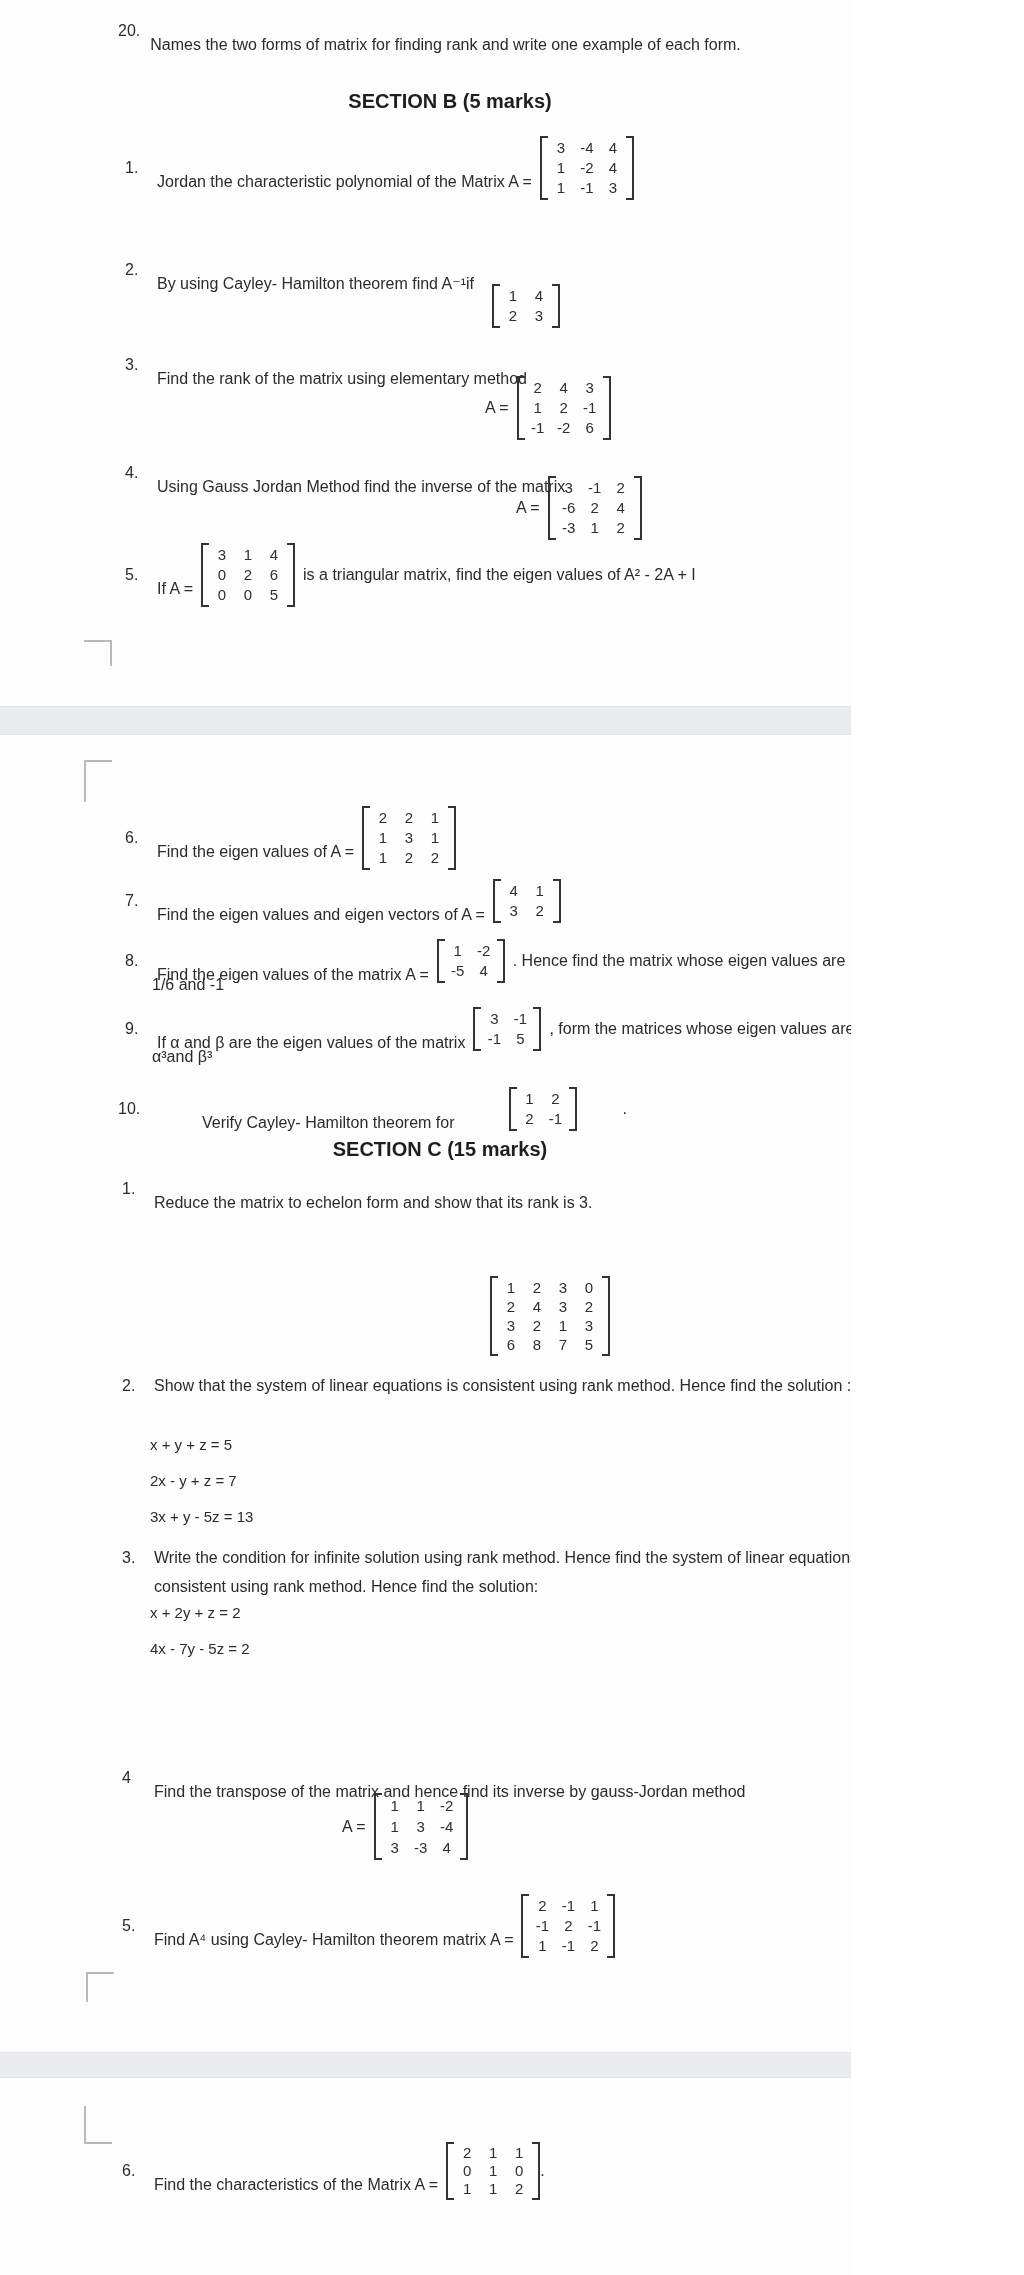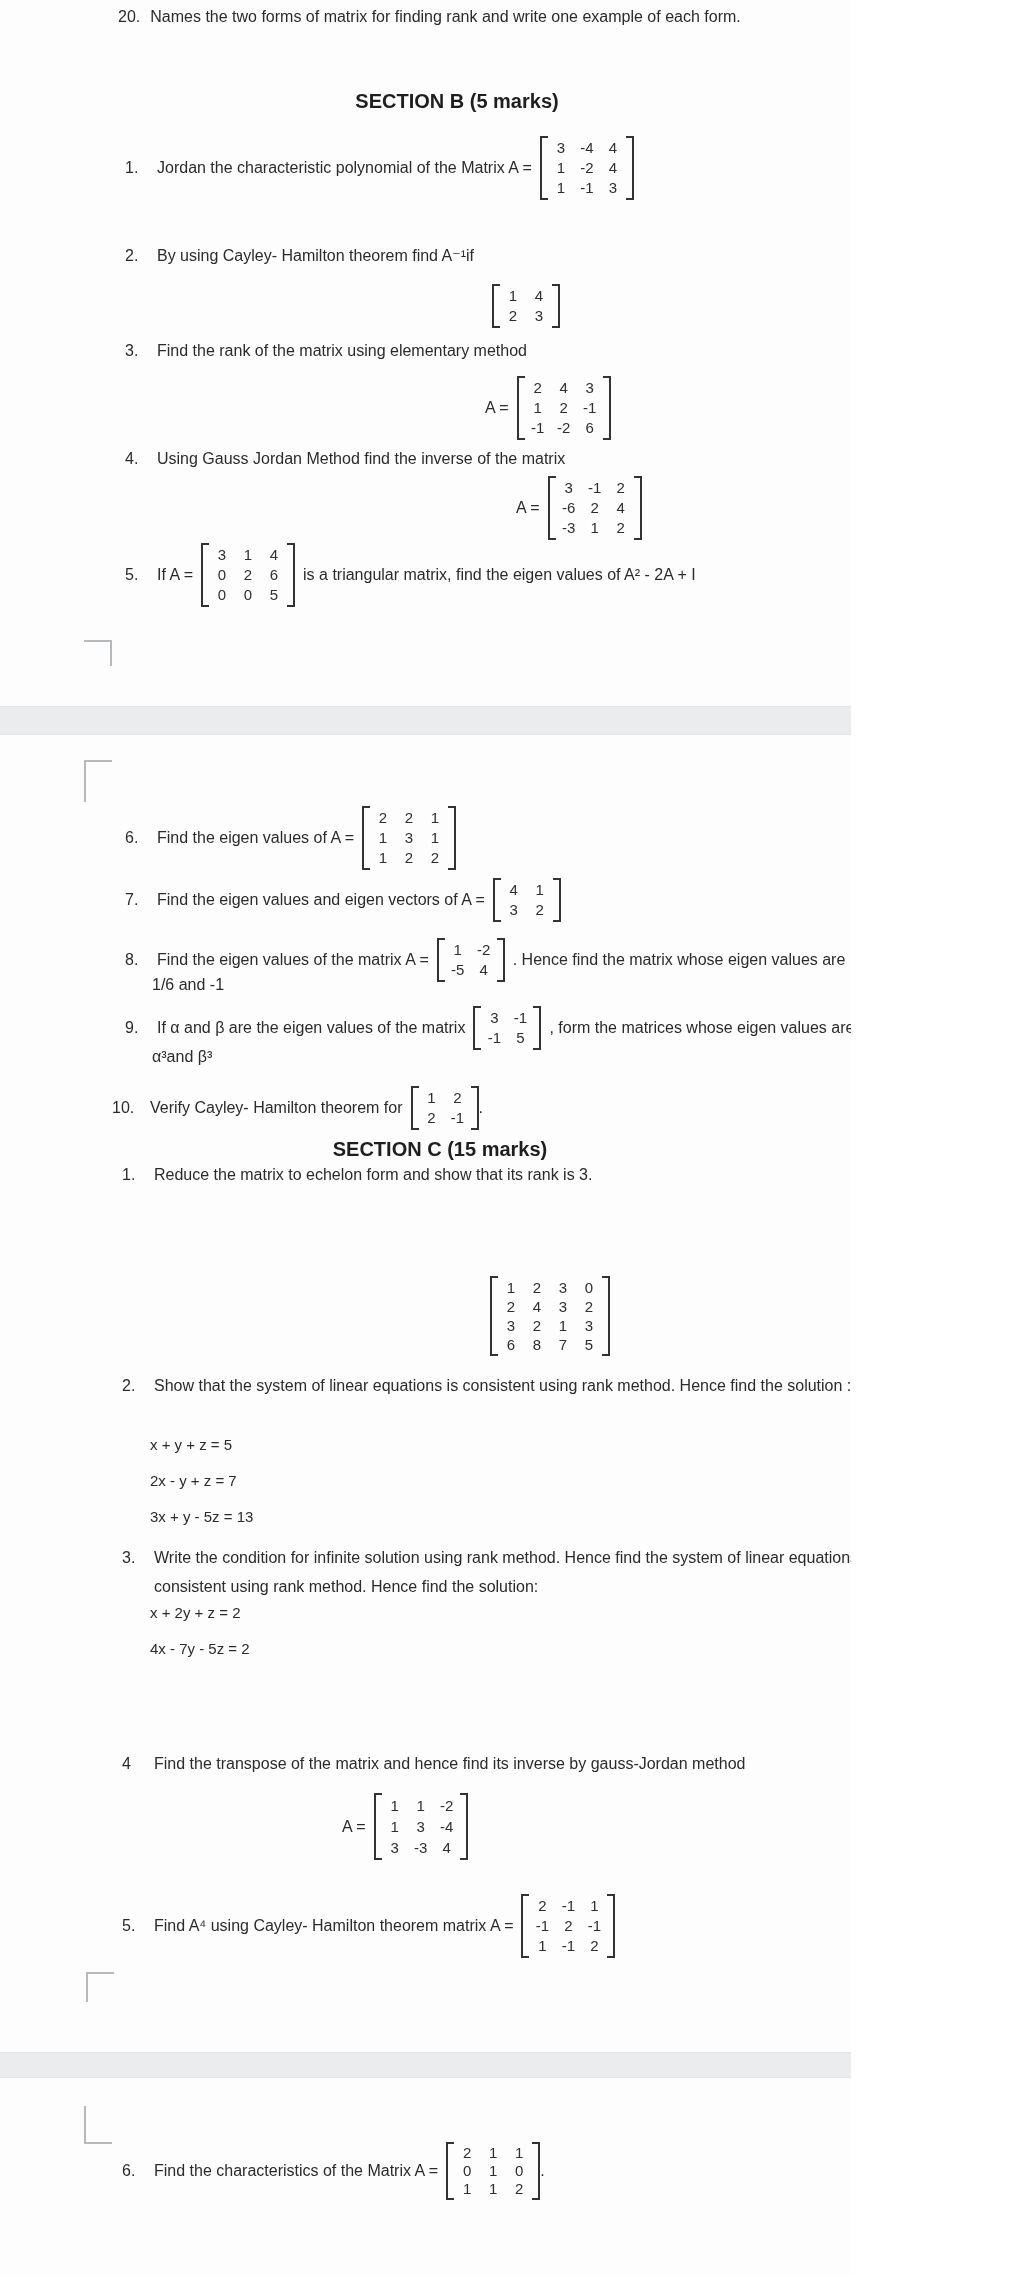--- a/index.html
+++ b/index.html
@@ -1,20 +1,20 @@
 <!DOCTYPE html>
 <html><head>
 <meta charset="utf-8">
 <style>
   html,body{margin:0;padding:0;background:#ffffff;}
   #page{position:relative;width:851px;height:2275px;background:#fdfdfd;overflow:hidden;
         font-family:"Liberation Sans","DejaVu Sans",sans-serif;color:#2b2b2b;}
   .qrow{position:absolute;display:flex;align-items:center;white-space:nowrap;font-size:16px;}
   .qnum{min-width:22px;margin-right:10px;flex:none;}
-  .qtext{margin-right:8px;}
+  .qtext{margin-right:8px;margin-top:28px;}
   .qafter{margin-left:8px;}
   .cont{position:absolute;font-size:16px;white-space:nowrap;}
   .sheading{position:absolute;font-weight:bold;font-size:20px;text-align:center;color:#1e1e1e;}
   .qpara{position:absolute;display:flex;font-size:16px;}
   .ptext{width:780px;line-height:29px;}
   .matrix{position:relative;display:inline-flex;flex-direction:column;justify-content:center;
           padding:2px 8px;font-size:15px;line-height:20px;color:#2f2f2f;}
   .matrix::before{content:"";position:absolute;top:0;bottom:0;left:0;width:6px;
           border:solid #333;border-width:2px 0 2px 2px;}
   .matrix::after{content:"";position:absolute;top:0;bottom:0;right:0;width:6px;
@@ -35,21 +35,21 @@
 </head>
 <body>
 
 <div id="page">
 
   <div class="qrow" style="left:118px;top:8px;">
     <span class="qnum">20.</span>
     <span class="qtext">Names the two forms of matrix for  finding rank and  write one example of each form.</span>
   </div>
 
-  <div class="sheading" style="left:57px;top:90px;width:800px;">SECTION B (5 marks)</div>
+  <div class="sheading" style="left:50px;top:90px;width:800px;">SECTION B (5 marks)</div>
 
   <div class="qrow" style="left:125px;top:136px;">
     <span class="qnum">1.</span>
     <span class="qtext">Jordan the characteristic polynomial of the Matrix A =</span>
     <span class="matrix">
         <div class="mrow">
           <span class="mcell">3</span>
           <span class="mcell">-4</span>
           <span class="mcell">4</span>
         </div>
@@ -228,21 +228,21 @@
         </div>
         <div class="mrow">
           <span class="mcell">-1</span>
           <span class="mcell">5</span>
         </div>
       </span>
     <span class="qafter">, form the matrices whose eigen values are</span>
   </div>
   <div class="cont" style="left:152px;top:1048px;">α³and β³</div>
 
-  <div class="qrow" style="left:112px;top:1086px;">
+  <div class="qrow" style="left:118px;top:1086px;gap:46px;">
     <span class="qnum" style="min-width:28px;">10.</span>
     <span class="qtext">Verify Cayley- Hamilton theorem for</span>
     <span class="matrix">
         <div class="mrow">
           <span class="mcell">1</span>
           <span class="mcell">2</span>
         </div>
         <div class="mrow">
           <span class="mcell">2</span>
           <span class="mcell">-1</span>

